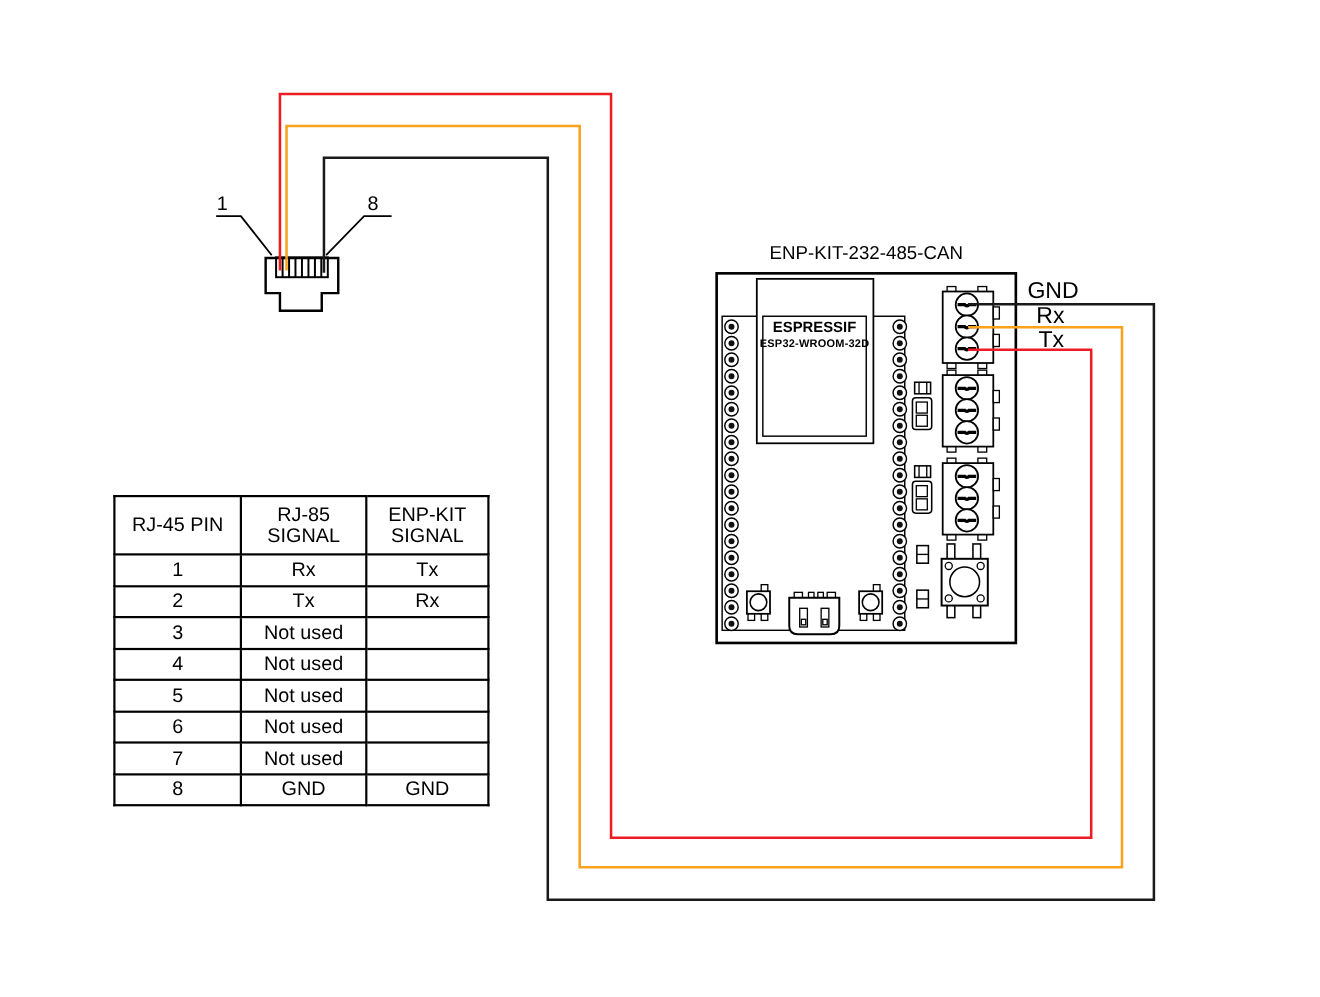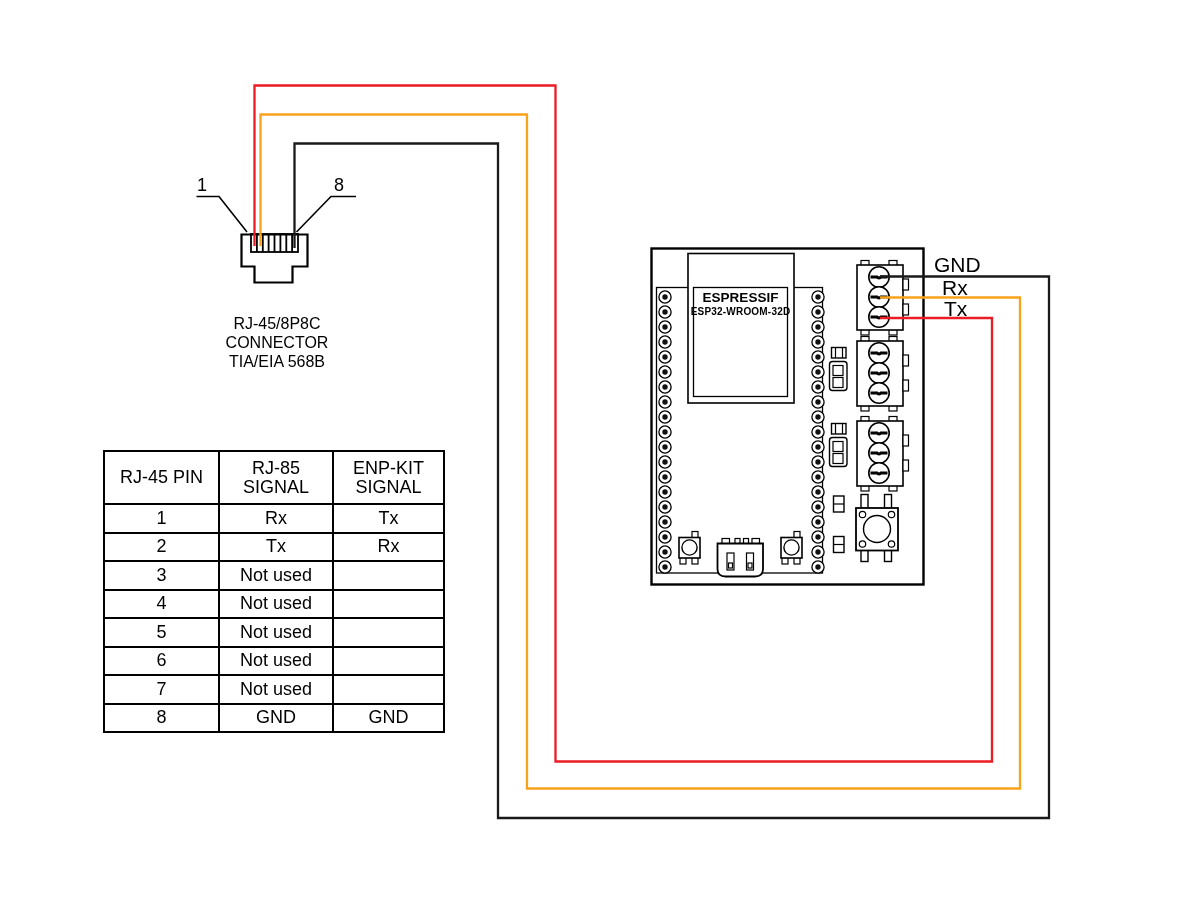--- a/index.html
+++ b/index.html
@@ -242,26 +242,22 @@
     <g>
       <polyline class="wire" points="294.5,248 294.5,143.5 498,143.5 498,818 1049,818 1049,276.5 880,276.5" stroke="#1a1a1a"></polyline>
       <polyline class="wire" points="260.5,246 260.5,114.5 527,114.5 527,788.5 1020,788.5 1020,297.5 880,297.5" stroke="#f9a21b"></polyline>
       <polyline class="wire" points="254.5,246 254.5,85.5 555.5,85.5 555.5,761.5 992,761.5 992,318 880,318" stroke="#ec1c24"></polyline>
     </g>
   </svg>
 
   <div class="t pin-num" style="left:197px;top:176px">1</div>
   <div class="t pin-num" style="left:334px;top:176px">8</div>
 
-  <div class="t caption">
-    <div>RJ-45/8P8C</div>
-    <div>CONNECTOR</div>
-    <div>TIA/EIA 568B</div>
-  </div>
-
+
+  <div class="t board-title">ENP-KIT-232-485-CAN</div>
 
   <div class="t io gnd">GND</div>
   <div class="t io rx">Rx</div>
   <div class="t io tx">Tx</div>
 
   <table class="pin-table">
     <colgroup>
         <col style="width:115px">
         <col style="width:114px">
         <col style="width:111px">

